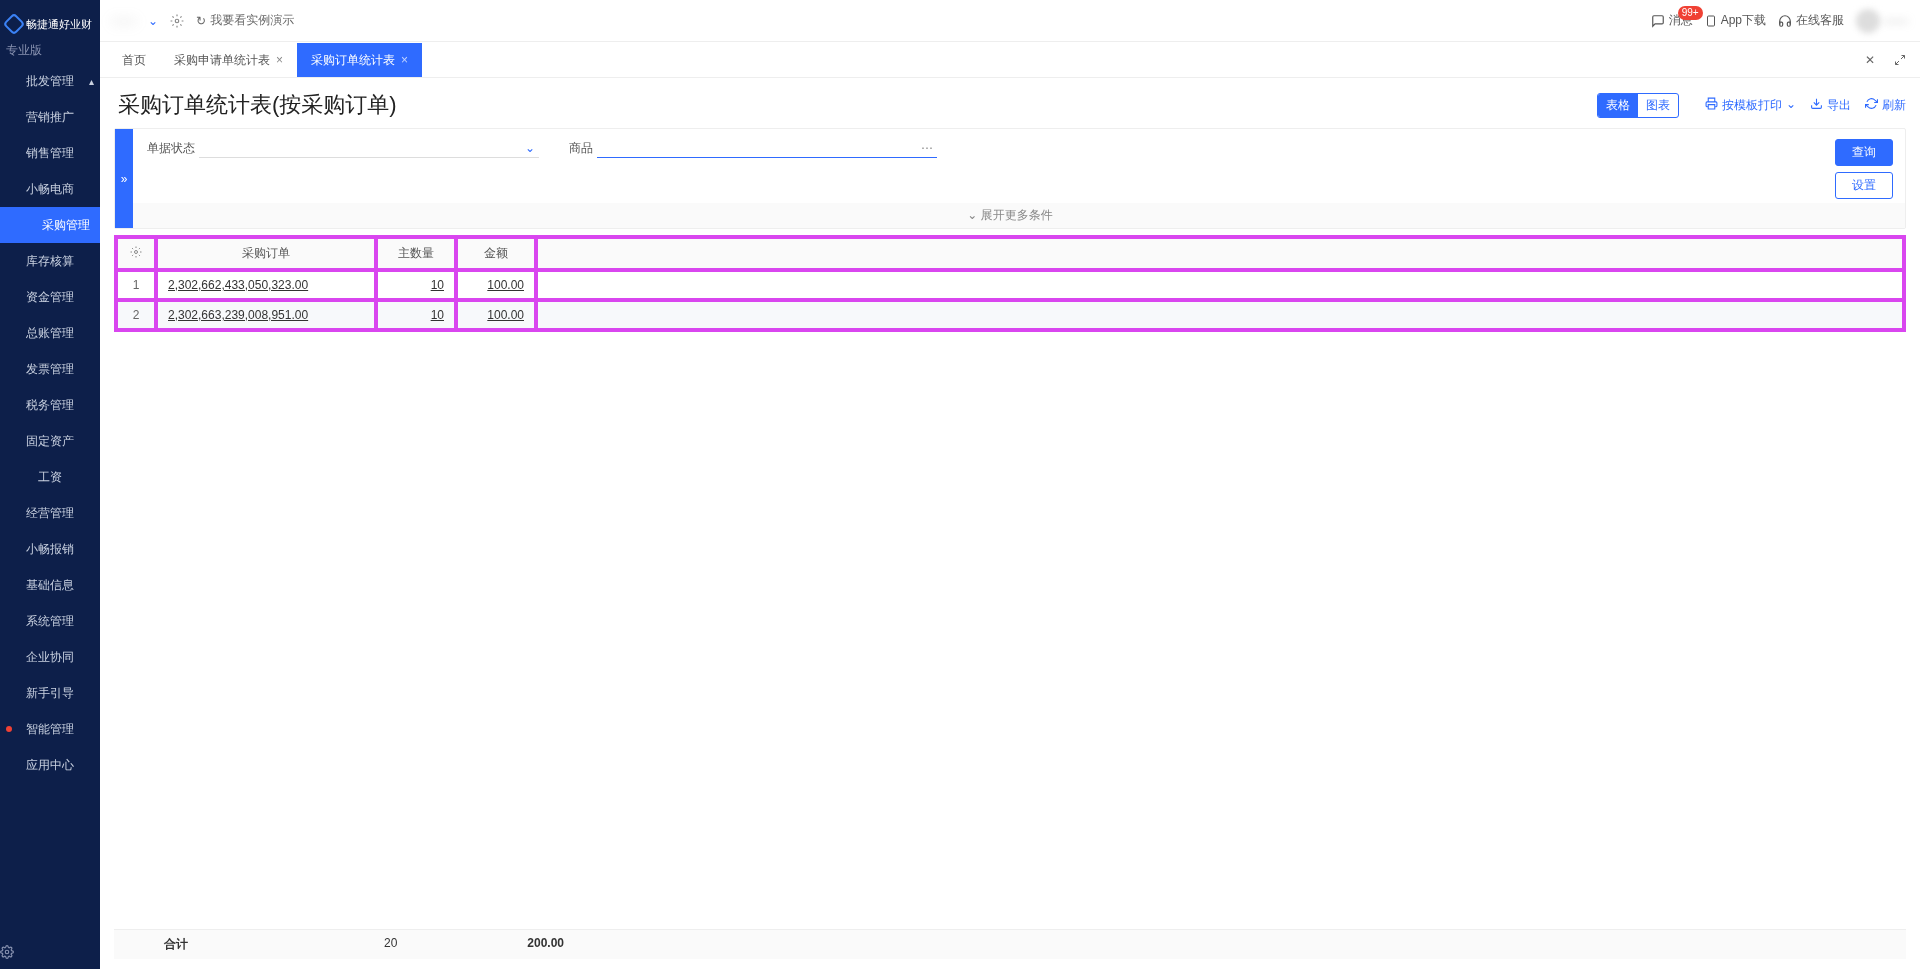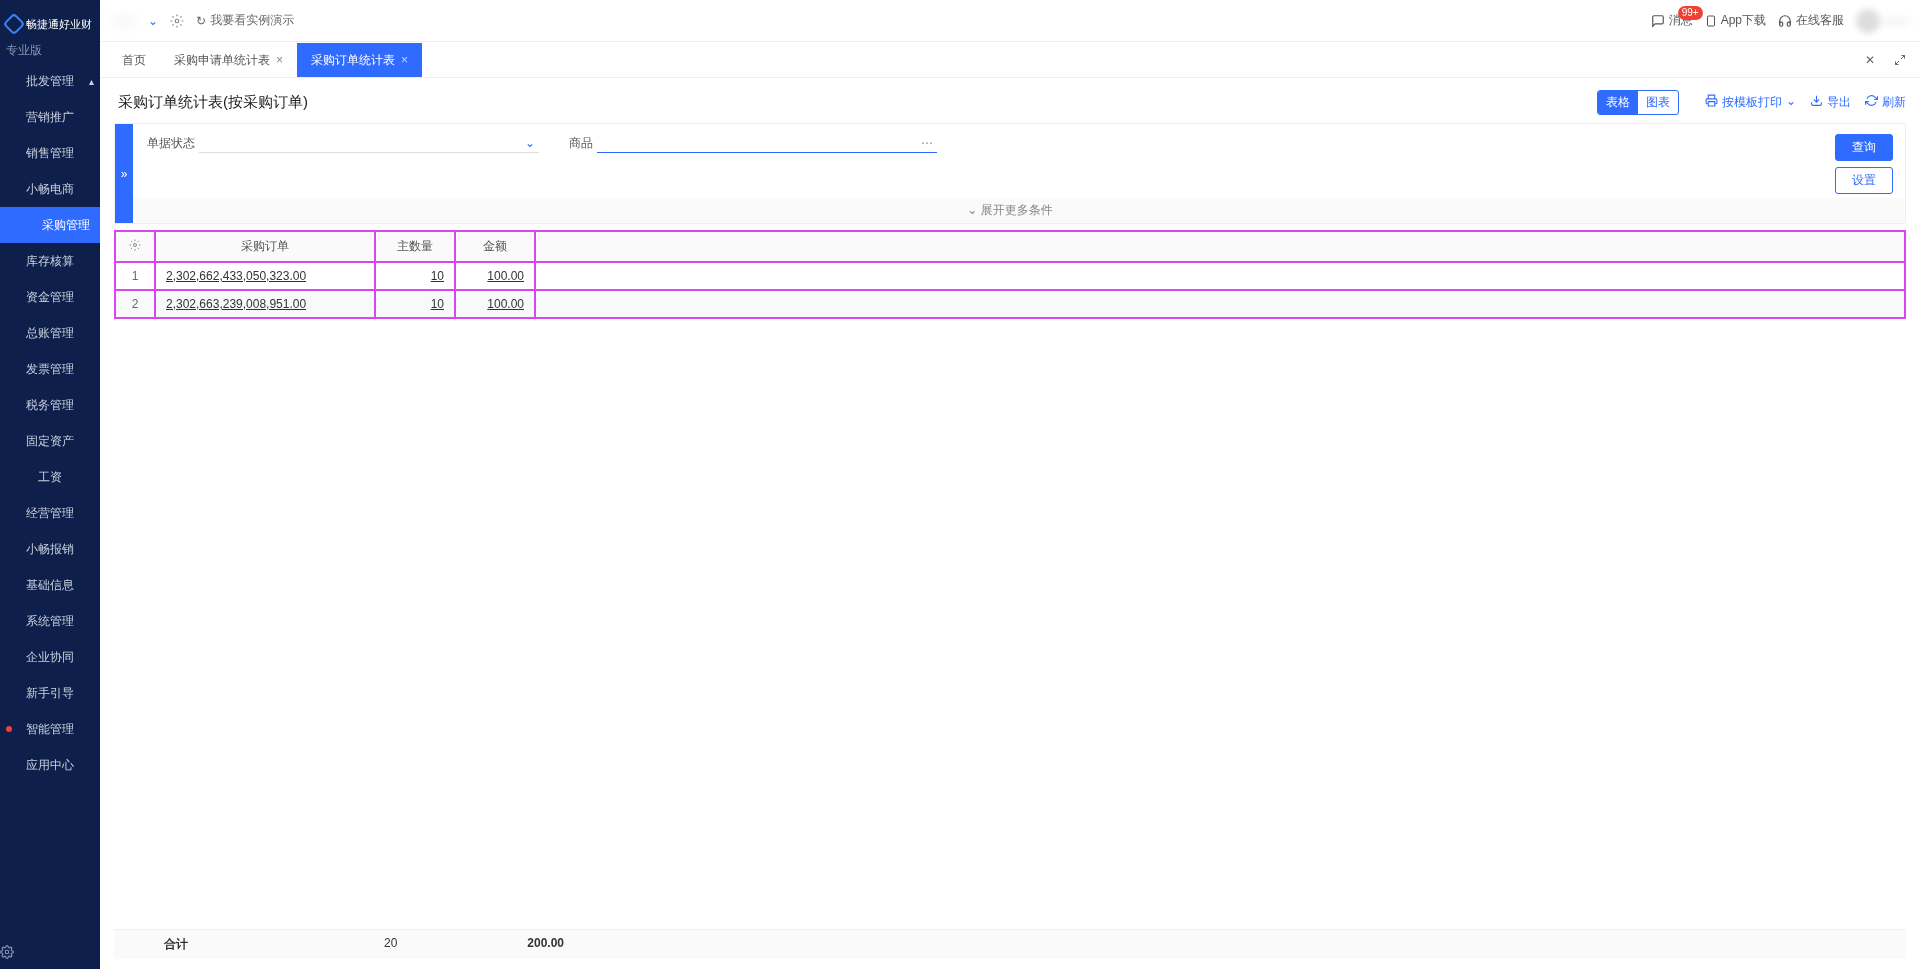--- a/index.html
+++ b/index.html
@@ -33,21 +33,21 @@
 .tabrow { height:36px; display:flex; align-items:center; border-bottom:1px solid #eee; padding:0 8px; gap:0; }
 .tab { padding:0 14px; line-height:34px; display:flex; align-items:center; gap:6px; cursor:pointer; color:#555; }
 .tab.active { background:#2f6bff; color:#fff; }
 .tab-close { font-size:12px; opacity:.7; cursor:pointer; }
 .tabrow-spacer { flex:1; }
 .tabrow-btn { width:24px; height:24px; display:flex; align-items:center; justify-content:center; cursor:pointer; color:#666; margin-left:6px; }
 
 
 .page { flex:1; display:flex; flex-direction:column; padding:0 14px 10px 14px; min-height:0; }
 .page-header { display:flex; align-items:center; padding:12px 0 8px 4px; }
-.page-title { font-size:15px; color:#222; }
+.page-title { font-size:22px; color:#222; }
 .header-spacer { flex:1; }
 .view-toggle { display:flex; border:1px solid #2f6bff; border-radius:3px; overflow:hidden; margin-right:12px; }
 .view-toggle span { padding:3px 8px; cursor:pointer; font-size:12px; }
 .vt-active { background:#2f6bff; color:#fff; }
 .vt-inactive { color:#2f6bff; }
 .hdr-action { display:flex; align-items:flex-start; gap:4px; color:#2f6bff; cursor:pointer; margin-left:14px; font-size:12px; }
 
 
 .filter-area { position:relative; border:1px solid #eee; border-radius:2px; margin-bottom:6px; }
 .filter-row { display:flex; align-items:flex-start; padding:10px 12px 4px 32px; gap:30px; }
@@ -63,21 +63,21 @@
 .filter-actions { display:flex; flex-direction:column; gap:6px; margin-left:auto; }
 .btn { padding:4px 16px; border-radius:3px; cursor:pointer; text-align:center; font-size:12px; }
 .btn-primary { background:#2f6bff; color:#fff; border:1px solid #2f6bff; }
 .btn-outline { background:#fff; color:#2f6bff; border:1px solid #2f6bff; }
 .expand-more { text-align:center; padding:4px 0; color:#888; background:#fafafa; cursor:pointer; font-size:12px; }
 
 
 .table-wrap { flex:1; display:flex; flex-direction:column; min-height:0; }
 .table-scroll { flex:1; overflow:auto; }
 table { border-collapse:collapse; width:100%; }
-th, td { border:2px solid #d946ef; padding:6px 10px; font-size:12px; }
+th, td { border:4px solid #d946ef; padding:6px 10px; font-size:12px; }
 th { background:#fafafa; color:#555; font-weight:normal; text-align:center; }
 td.num { text-align:right; }
 td.idx { text-align:center; color:#666; width:40px; }
 td.link { text-decoration:underline; color:#333; cursor:pointer; }
 .gear-cell { width:40px; text-align:center; color:#888; cursor:pointer; }
 tr.even td { background:#f7f9fb; }
 
 .totals { display:flex; border-top:1px solid #eee; background:#fafafa; font-size:12px; }
 .totals div { padding:6px 10px; }
 .t-idx { width:40px; }

